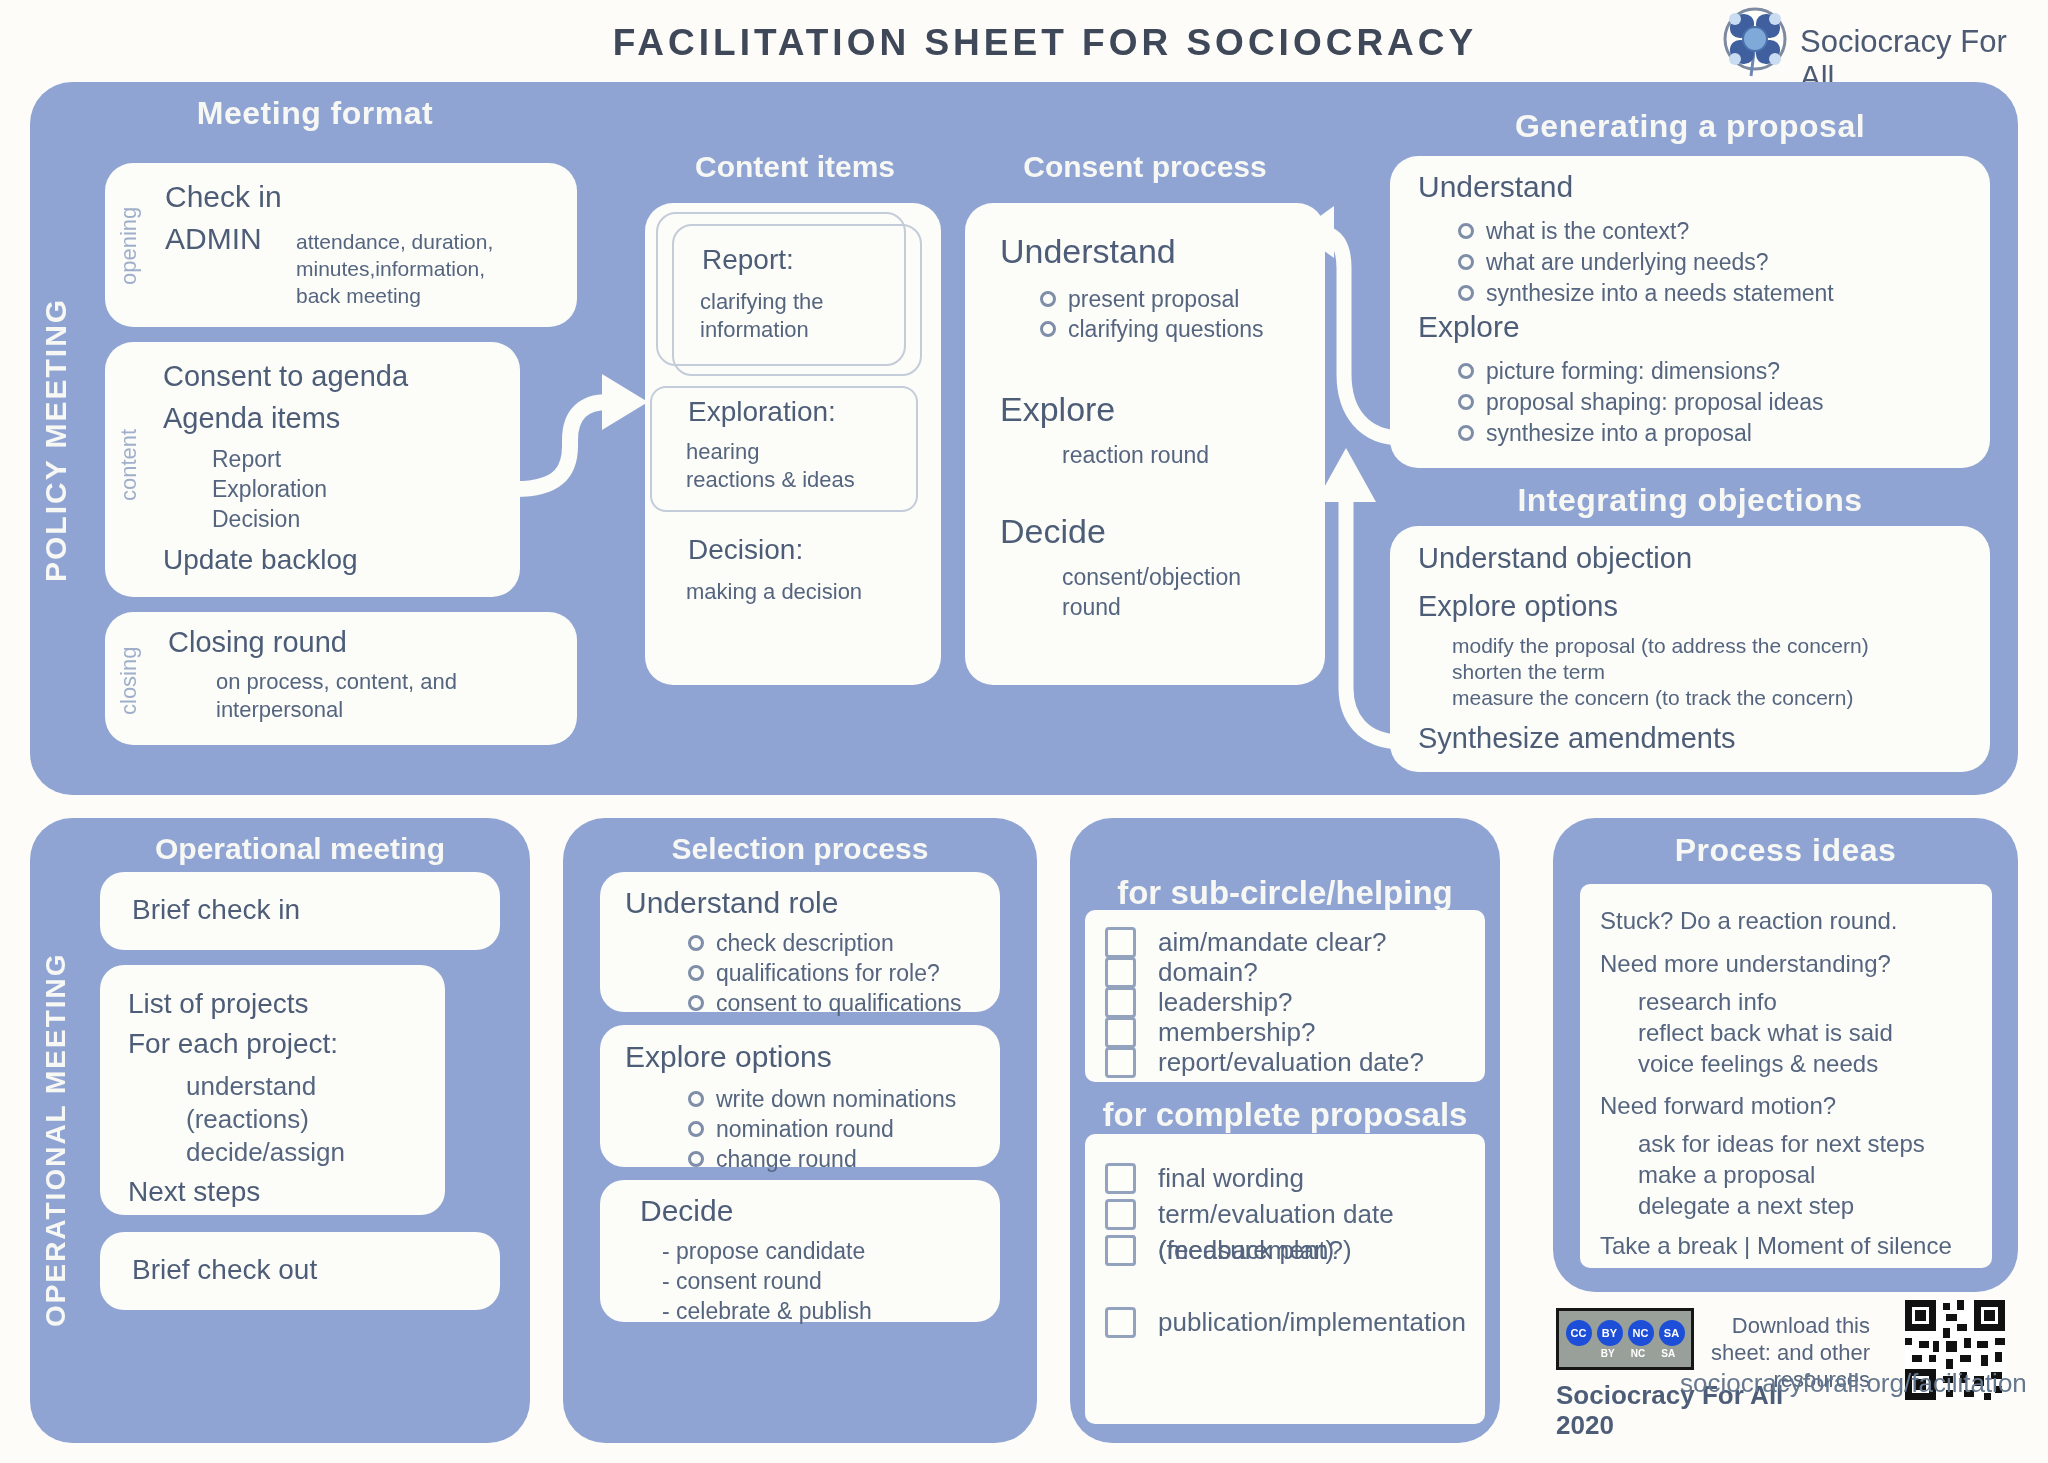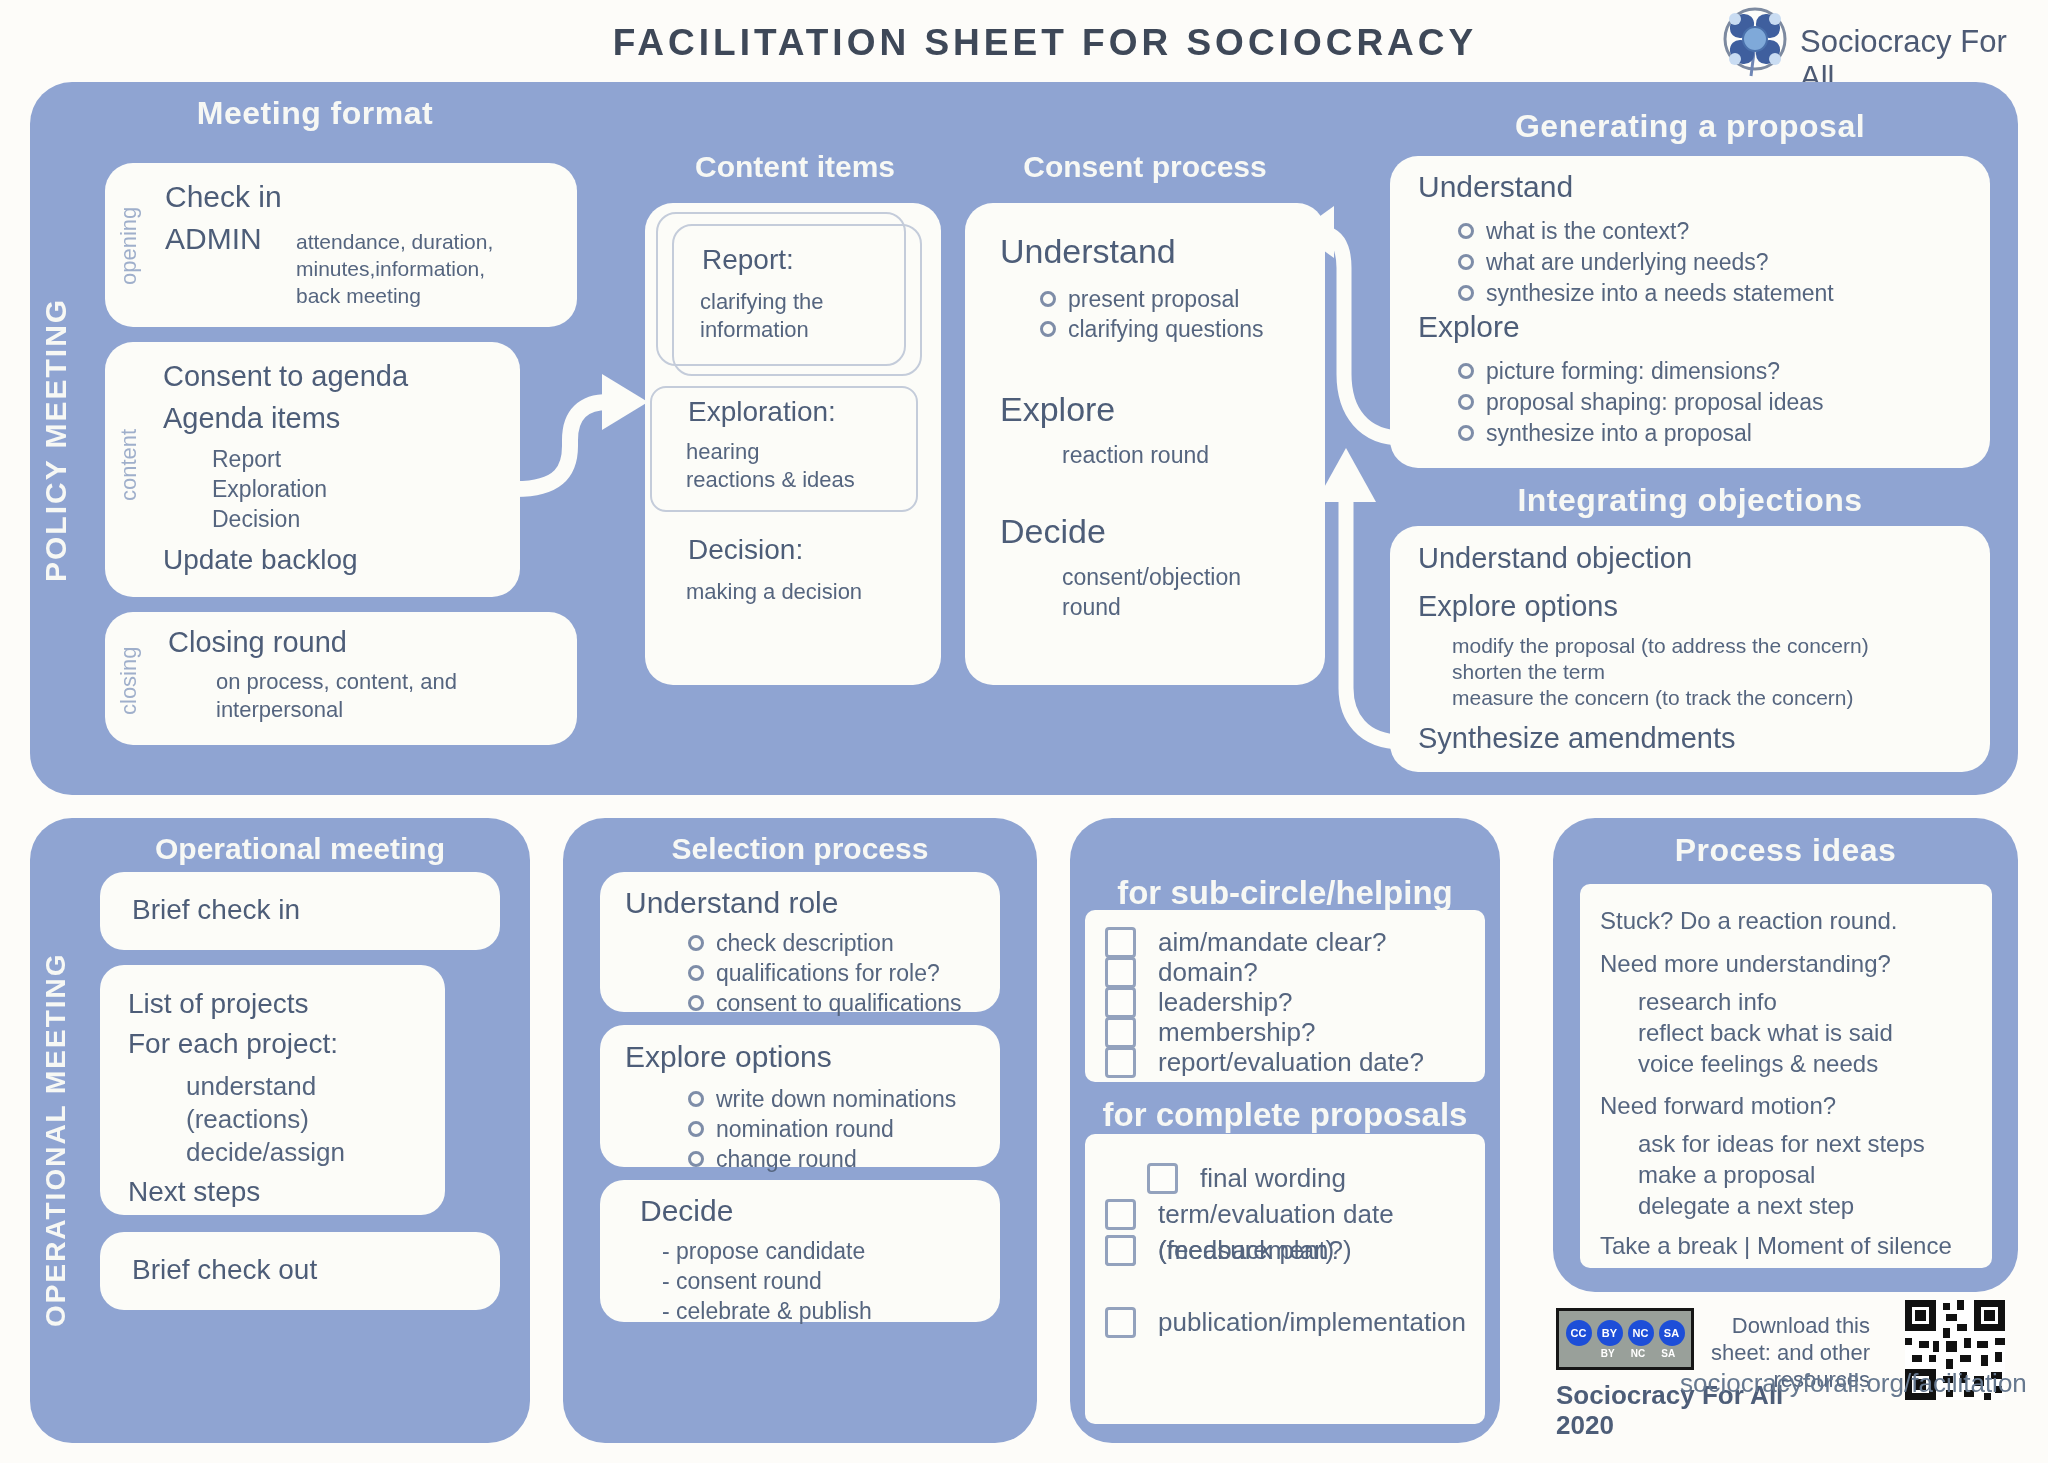--- a/index.html
+++ b/index.html
@@ -254,21 +254,21 @@
   <div class="chkrow" style="left:1105px;top:1016px;">
       <span class="chk"></span>
       <span class="s26">membership?</span>
     </div>
   <div class="chkrow" style="left:1105px;top:1046px;">
       <span class="chk"></span>
       <span class="s26">report/evaluation date?</span>
     </div>
   <div class="h-white h27" style="left:1070px;top:1096px;width:430px;">for complete proposals</div>
   <div class="card sq" style="left:1085px;top:1134px;width:400px;height:290px;"></div>
-  <div class="chkrow" style="left:1105px;top:1162px;margin-left:42px;">
+  <div class="chkrow" style="left:1105px;top:1162px;">
       <span class="chk"></span>
       <span class="s26">final wording</span>
     </div>
   <div class="chkrow" style="left:1105px;top:1198px;">
       <span class="chk"></span>
       <span class="s26">term/evaluation date</span>
     </div>
   <div class="chkrow" style="left:1105px;top:1234px;">
       <span class="chk"></span>
       <span class="s26">(measurement)</span>

